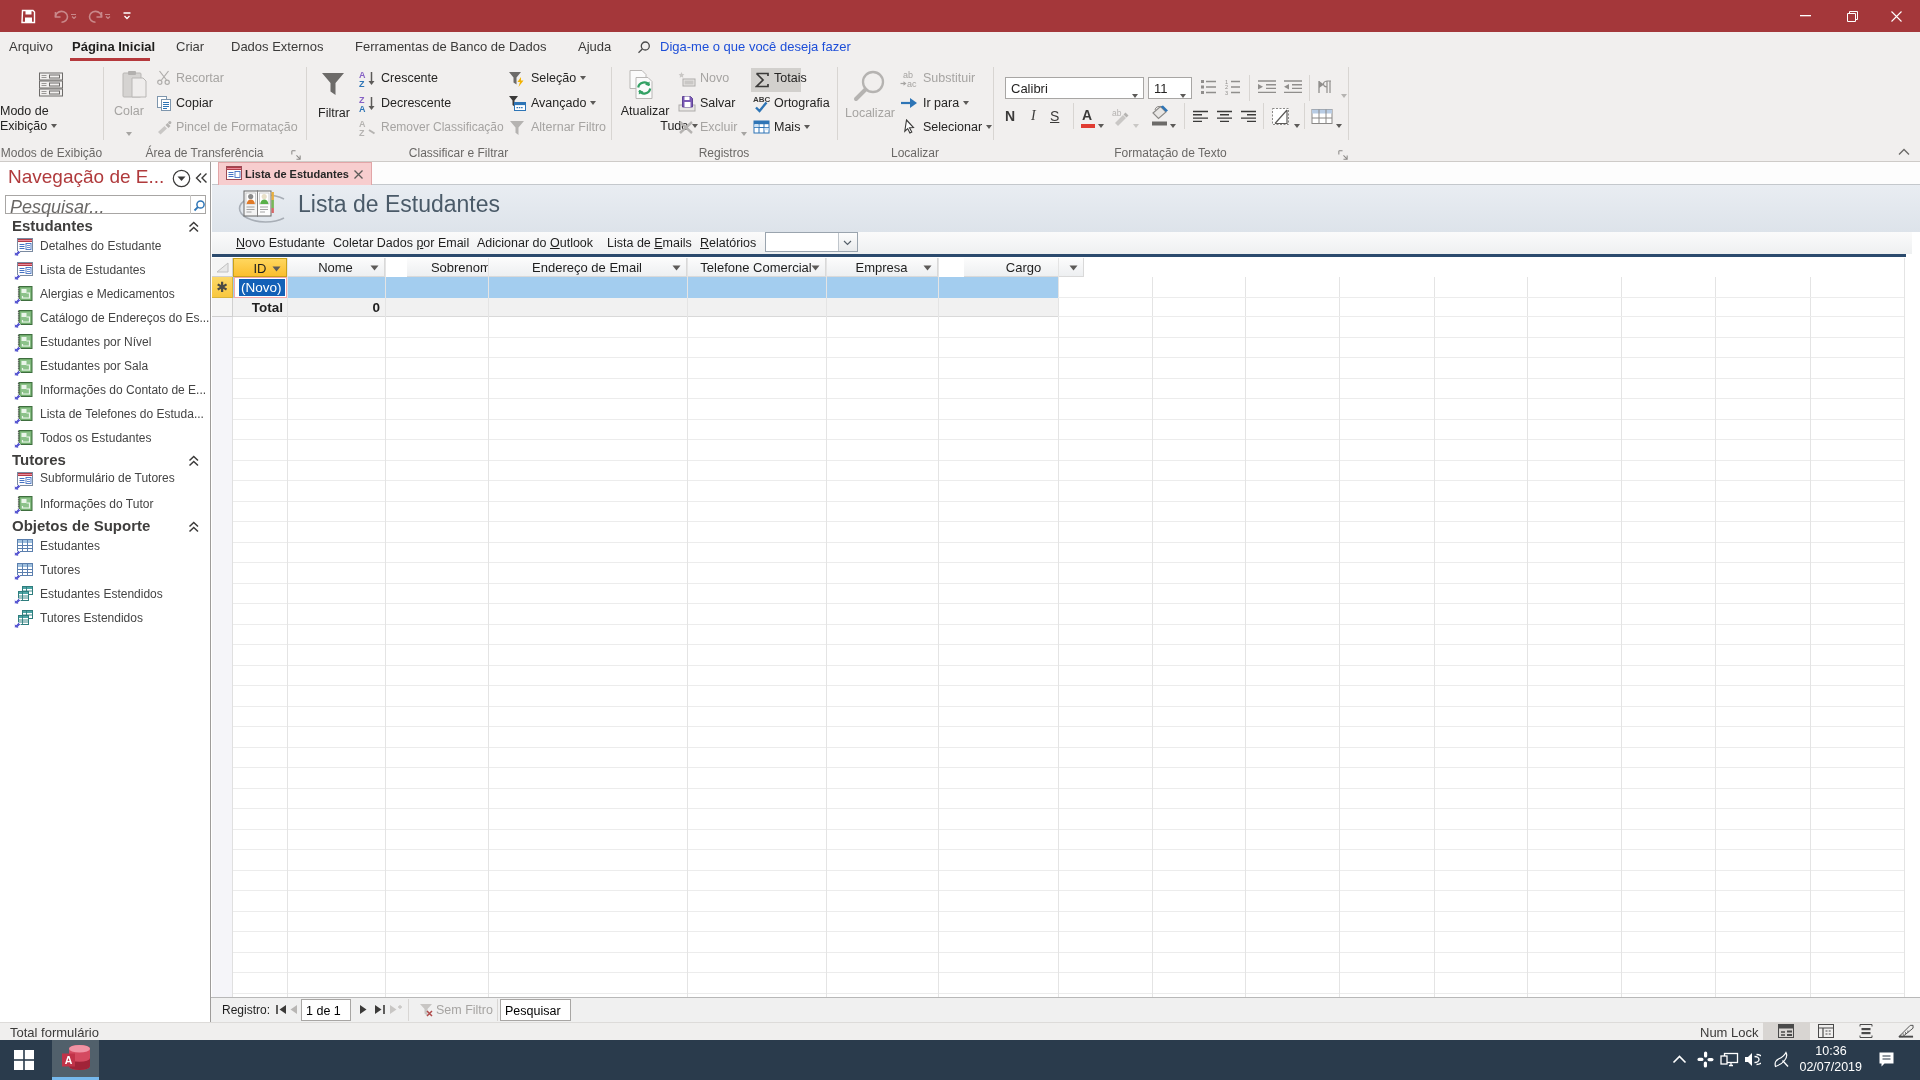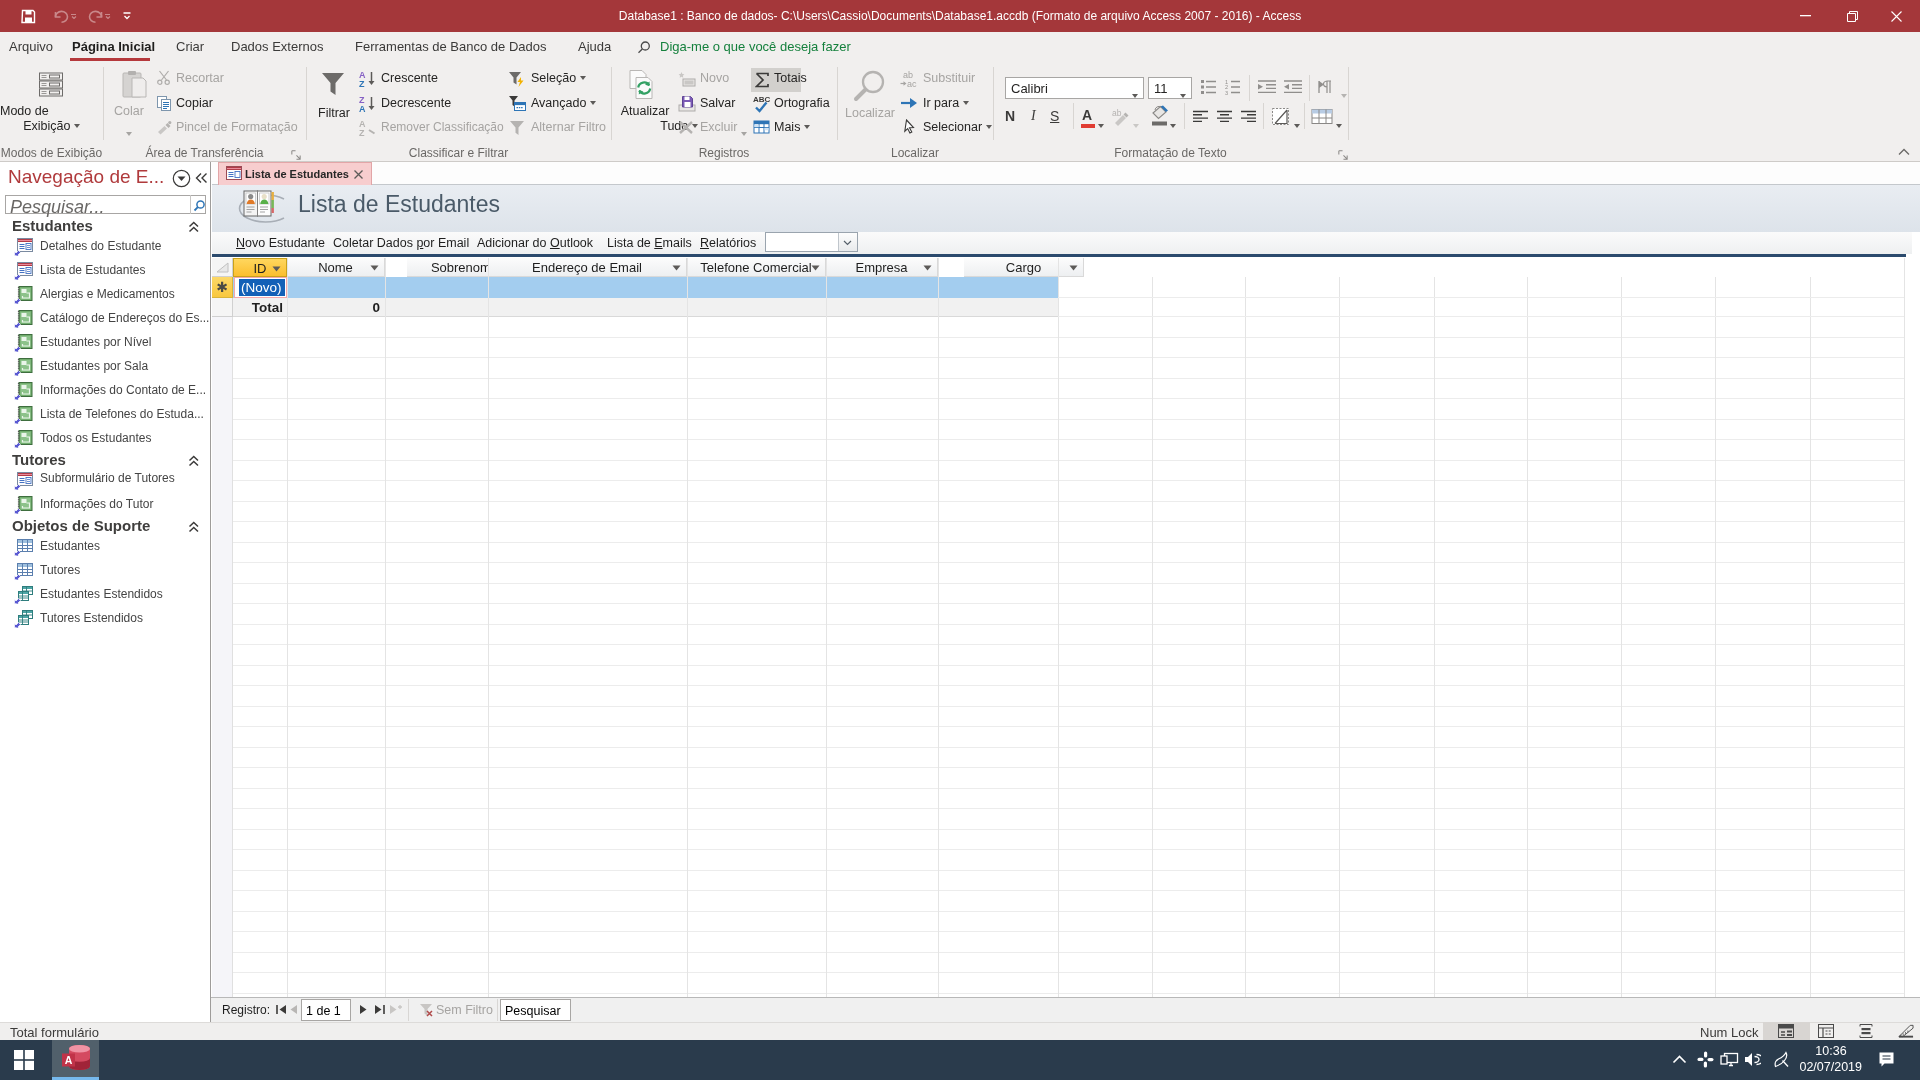--- a/index.html
+++ b/index.html
@@ -107,21 +107,20 @@
   <svg class="abs" style="left:87px;top:10px" width="17" height="13" viewBox="0 0 17 13">
     <path d="M14.5 2 v5 h-5" fill="none" stroke="#c9888a" stroke-width="1.6"></path>
     <path d="M14.5 7 a6 5.4 0 1 0 -6 5.2" fill="none" stroke="#c9888a" stroke-width="1.6"></path>
   </svg>
   <svg class="abs" style="left:104px;top:13px" width="8" height="6" viewBox="0 0 8 6">
       <path d="M1 1.5 h5 M2 3.5 l2 2 2 -2" stroke="#c9888a" stroke-width="1.1" fill="none"></path>
     </svg>
   <svg class="abs" style="left:122px;top:11px" width="10" height="10" viewBox="0 0 10 10">
       <path d="M1.5 2 h7 M2.5 5 l2.5 2.5 2.5 -2.5" stroke="#fff" stroke-width="1.3" fill="none"></path>
     </svg>
-  <div class="abs" id="titletext">Database1 : Banco de dados- C:\Users\Cassio\Documents\Database1.accdb (Formato de arquivo Access 2007 - 2016)  -  Access</div>
 
   <svg class="abs" style="left:1800px;top:15px" width="11" height="2" viewBox="0 0 11 2">
       <rect width="11" height="1.3" fill="#fff"></rect>
     </svg>
   <svg class="abs" style="left:1847px;top:11px" width="11" height="11" viewBox="0 0 11 11">
       <path d="M0.5 2.5 h8 v8 h-8 z" fill="none" stroke="#fff"></path>
       <path d="M2.5 2.5 v-2 h8 v8 h-2" fill="none" stroke="#fff"></path>
     </svg>
   <svg class="abs" style="left:1891px;top:11px" width="11" height="11" viewBox="0 0 11 11">
       <path d="M0.5 0.5 l10 10 M10.5 0.5 l-10 10" stroke="#fff" stroke-width="1.1"></path>
@@ -131,21 +130,21 @@
   <div class="abs mtab" style="left:72px;color:#1f1e1d;font-weight:bold">Página Inicial</div>
   <div class="abs" style="left:70px;top:58px;width:80px;height:3px;background:#b5393c"></div>
   <div class="abs mtab" style="left:176px">Criar</div>
   <div class="abs mtab" style="left:231px">Dados Externos</div>
   <div class="abs mtab" style="left:355px">Ferramentas de Banco de Dados</div>
   <div class="abs mtab" style="left:578px">Ajuda</div>
   <svg class="abs" style="left:637px;top:41px" width="14" height="13" viewBox="0 0 14 13">
       <circle cx="8.3" cy="5" r="4" fill="none" stroke="#4a4a4a" stroke-width="1.3"></circle>
       <path d="M5.3 8 l-3.8 3.8" stroke="#4a4a4a" stroke-width="1.3"></path>
     </svg>
-  <div class="abs mtab" style="left:660px;color:#15803d">Diga-me o que você deseja fazer</div>
+  <div class="abs mtab" style="left:660px;color:#1d4ed8">Diga-me o que você deseja fazer</div>
   <div class="abs" id="ribbon"></div>
   <div class="abs gsep" style="left:103px"></div>
   <div class="abs gsep" style="left:306px"></div>
   <div class="abs gsep" style="left:611px"></div>
   <div class="abs gsep" style="left:837px"></div>
   <div class="abs gsep" style="left:993px"></div>
   <div class="abs gsep" style="left:1348px"></div>
   <div class="abs glabel" style="left:0px;width:103px">Modos de Exibição</div>
   <div class="abs glabel" style="left:103px;width:203px">Área de Transferência</div>
   <div class="abs glabel" style="left:306px;width:305px">Classificar e Filtrar</div>
@@ -160,21 +159,21 @@
         <rect x="2.5" y="18" width="23" height="7"></rect>
       <rect x="12.5" y="4" width="10" height="3"></rect>
         <rect x="12.5" y="12" width="10" height="3"></rect>
         <rect x="12.5" y="20" width="10" height="3"></rect>
     </g>
     <g fill="none" stroke="#9a9896" stroke-width="1">
       <path d="M4.5 4.5 h5 M4.5 6.5 h5 M4.5 12.5 h5 M4.5 14.5 h5 M4.5 20.5 h5 M4.5 22.5 h5"></path>
     </g>
   </svg>
   <div class="abs rtext" style="left:0;top:104px;width:103px;text-align:left">Modo de</div>
-  <div class="abs rtext" style="left:0;top:119px;width:103px;text-align:center">Exibição <span class="dar"></span></div>
+  <div class="abs rtext" style="left:0;top:119px;width:103px;text-align:left">Exibição <span class="dar"></span></div>
 
   <svg class="abs" style="left:119px;top:70px" width="30" height="30" viewBox="0 0 30 30">
     <rect x="4" y="3" width="18" height="24" rx="1" fill="#d5d3d1" stroke="#b9b7b5"></rect>
     <rect x="9" y="1" width="8" height="4" rx="1" fill="#b3b1af"></rect>
     <path d="M13 8 h11 l3 3 v16 h-14 z" fill="#efedec" stroke="#b9b7b5"></path>
   </svg>
   <div class="abs rtext rdim" style="left:103px;top:104px;width:52px;text-align:center">Colar</div>
   <div class="abs" style="left:126px;top:124px"><span class="dar" style="border-top-color:#a6a4a2"></span></div>
   <svg class="abs" style="left:156px;top:70px" width="16" height="16" viewBox="0 0 16 16">
     <g stroke="#aeacaa" fill="none" stroke-width="1.2">

